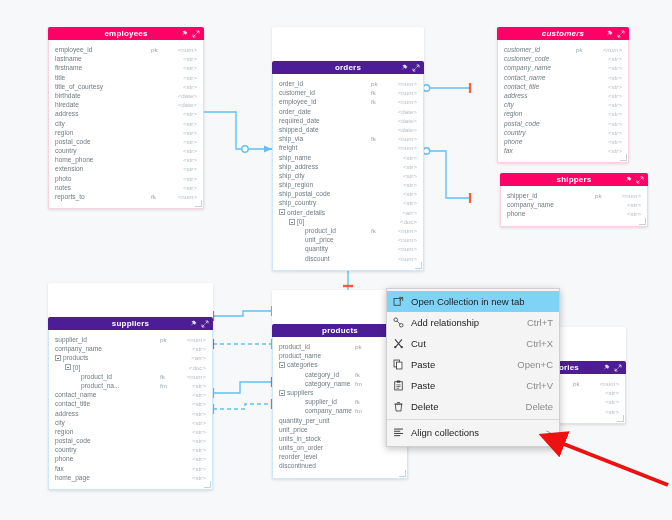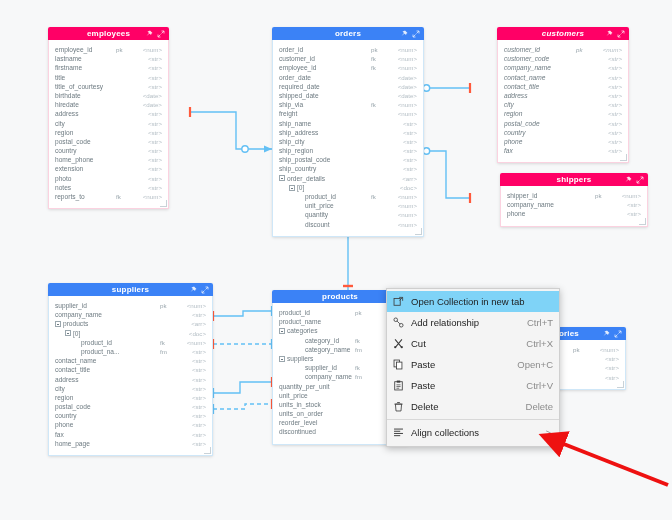--- a/index.html
+++ b/index.html
@@ -40,21 +40,21 @@
     align-items: center;
     justify-content: center;
     position: relative;
     font-size: 8px;
     font-weight: bold;
     color: #ffffff;
     letter-spacing: 0.2px;
     border-radius: 2px 2px 0 0;
   }
   .collection.pink .col-header { background: #ff0066; }
-  .collection.blue .col-header { background: #3b82f6; }
+  .collection.blue .col-header { background: #4c1d95; margin-top: 34px; }
 
   .hdr-icons {
     position: absolute;
     right: 4px; top: 0;
     height: 13px;
     display: flex;
     align-items: center;
     gap: 4px;
   }
   .hdr-icons svg { display: block; opacity: 0.85; }
@@ -198,21 +198,21 @@
       <line x1="272" y1="306" x2="272" y2="316"></line>
       <line x1="272" y1="339" x2="272" y2="349"></line>
       <line x1="213" y1="388" x2="213" y2="398"></line>
       <line x1="213" y1="404" x2="213" y2="414"></line>
     </g>
     <g stroke="#ff5a3c" stroke-width="2.4">
       <line x1="343" y1="286" x2="353" y2="286"></line>
     </g>
   </svg>
 
-  <div class="collection pink" style="left:48px; top:27px; width:121px;">
+  <div class="collection pink" style="left:48px; top:27px; width:156px;">
     <div class="col-header">
       <span>employees</span>
       <span class="hdr-icons">
         <span>
           <svg width="8" height="8" viewBox="0 0 16 16">
               <path d="M10 1l5 5-2 1-1 3-4-4-5 6 6-5-4-4 3-1z" fill="#fff"></path>
             </svg>
         </span>
         <span>
           <svg width="8" height="8" viewBox="0 0 16 16">

